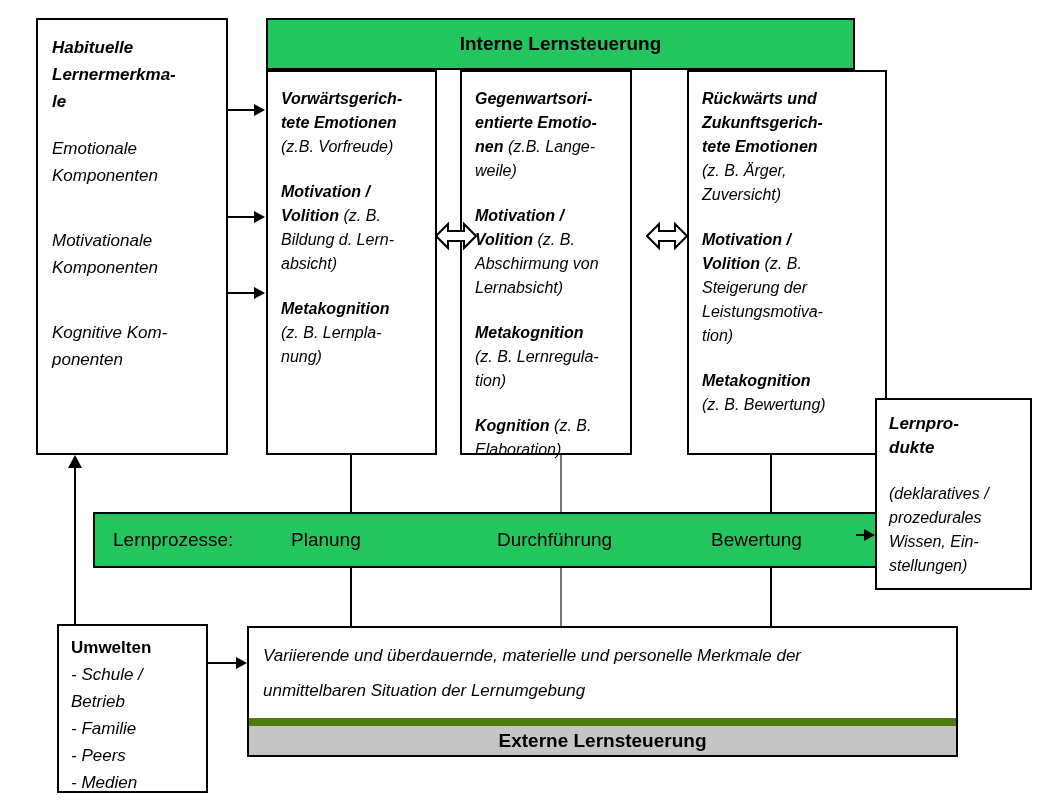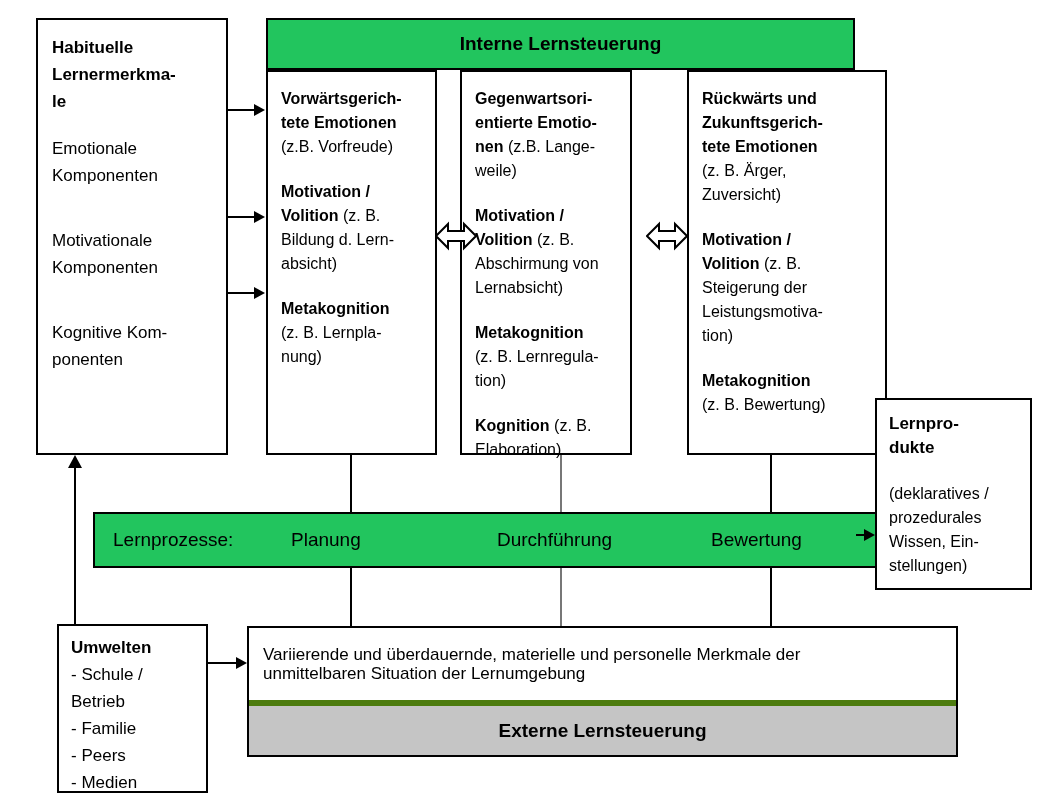--- a/index.html
+++ b/index.html
@@ -2,21 +2,21 @@
 <html><head>
 <meta charset="utf-8">
 <style>
   html,body{margin:0;padding:0;background:#ffffff;}
   #stage{
     position:relative;width:1048px;height:803px;background:#ffffff;
     font-family:"Liberation Sans", sans-serif;color:#000;overflow:hidden;
   }
   .box{position:absolute;border:2px solid #000;background:#fff;box-sizing:border-box;}
   .graybg{background:#22c55e;}
-  .pre{white-space:pre-line;}
+  .pre{white-space:pre-line;font-style:italic;}
   .bold{font-weight:bold;}
   
   #habituelle{left:36px;top:18px;width:192px;height:437px;padding:14px 14px;font-size:17px;line-height:27px;}
   #habituelle .title{font-weight:bold;margin-bottom:20px;}
   #habituelle .item{margin-bottom:38px;}
   
   #interne-header{left:266px;top:18px;width:589px;height:52px;display:flex;align-items:center;justify-content:center;font-size:19px;font-weight:bold;}
   
   .col{top:70px;height:385px;padding:15px 24px 0 13px;font-size:16px;line-height:24px;}
   #col-planung{left:266px;width:171px;}
@@ -31,22 +31,22 @@
   #lp-phase-1{left:402px;}
   #lp-phase-2{left:616px;}
   
   #lernprodukte{left:875px;top:398px;width:157px;height:192px;padding:12px 12px;font-size:16px;line-height:24px;}
   #lernprodukte .title{font-weight:bold;font-size:17px;margin-bottom:22px;}
   
   #umwelten{left:57px;top:624px;width:151px;height:169px;padding:8px 12px;font-size:17px;line-height:27px;}
   #umwelten .title{font-weight:bold;}
   
   #situation{left:247px;top:626px;width:711px;height:131px;display:flex;flex-direction:column;padding:0;}
-  #situation .white-row{flex:1;padding:17px 14px;font-size:17px;line-height:19px;}
-  #situation .gray-row{height:54px;background:#c5c5c5;border-top:6px solid #4d7c0f;display:flex;align-items:center;justify-content:center;font-size:19px;font-weight:bold;}
+  #situation .white-row{flex:1;padding:10px 14px;font-size:17px;line-height:35px;}
+  #situation .gray-row{height:54px;background:#c5c5c5;border-top:8px solid #4d7c0f;display:flex;align-items:center;justify-content:center;font-size:19px;font-weight:bold;}
   
   .vline{position:absolute;width:2px;background:#000;}
   .hline{position:absolute;height:2px;background:#000;}
   .tri-right{position:absolute;width:0;height:0;border-top:6px solid transparent;border-bottom:6px solid transparent;border-left:11px solid #000;}
   .tri-up{position:absolute;width:0;height:0;border-left:7px solid transparent;border-right:7px solid transparent;border-bottom:13px solid #000;}
   .dbl-arrow{position:absolute;}
 </style>
 </head>
 <body>
 

